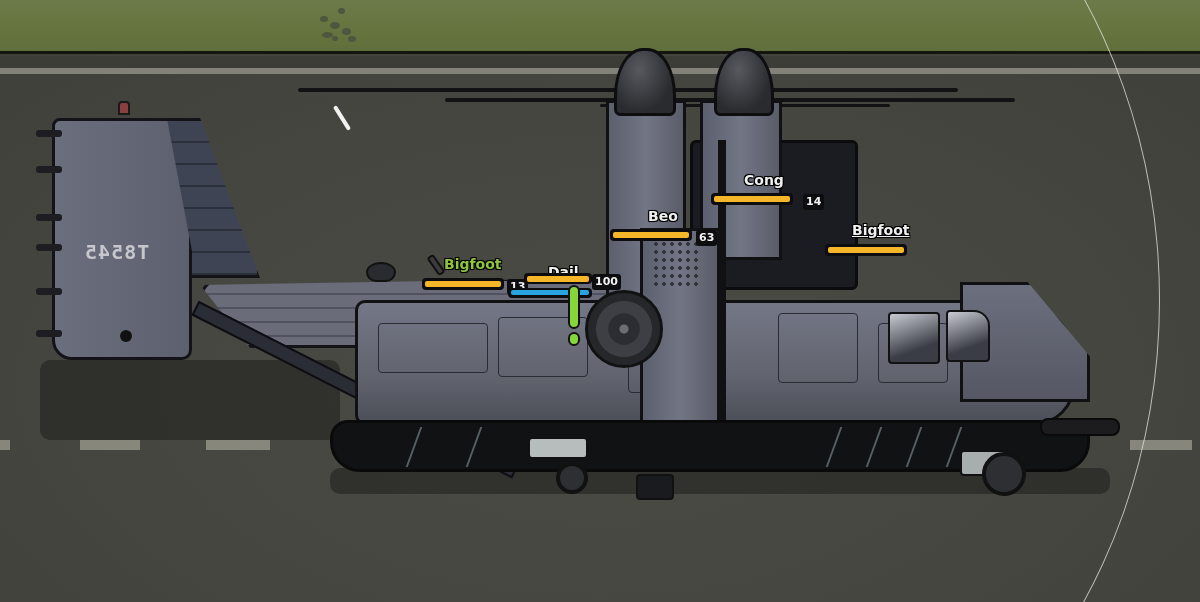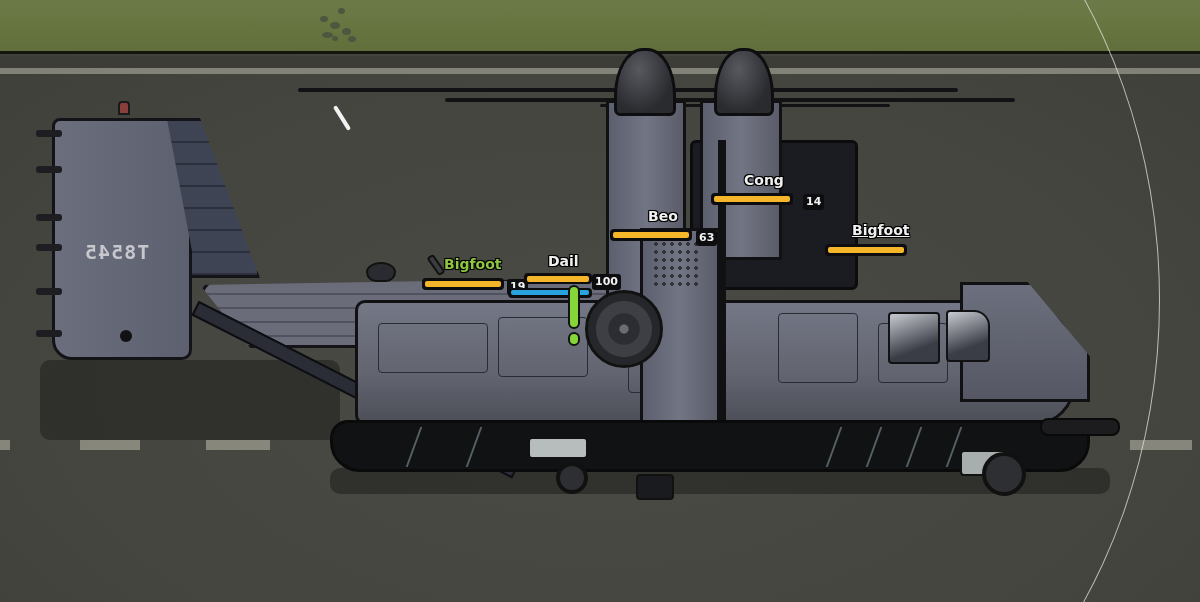--- a/index.html
+++ b/index.html
@@ -229,25 +229,25 @@
 
   <div class="range-arc"></div>
   <div class="cursor-tick"></div>
 
   <div class="pawn">
     <div class="weapon-icon" style="left:432px;top:254px;"></div>
     <div class="pawn-name drafted" style="left:444px;top:256px;">Bigfoot</div>
     <div class="bar-frame" style="left:422px;top:278px;width:82px;">
       <div class="bar-fill" style="width:100%;background:#f5b629;"></div>
     </div>
-    <div class="bar-value" style="left:507px;top:279px;">19</div>
-  </div>
-
-  <div class="pawn">
-    <div class="pawn-name" style="left:548px;top:253px;">Dail</div>
+    <div class="bar-value" style="left:507px;top:279px;">13</div>
+  </div>
+
+  <div class="pawn">
+    <div class="pawn-name" style="left:548px;top:264px;">Dail</div>
     <div class="bar-frame" style="left:524px;top:273px;width:68px;padding:3px 3px 2px;">
       <div class="bar-fill" style="width:100%;background:#f5b629;"></div>
     </div>
     <div class="bar-frame" style="left:508px;top:288px;width:84px;padding:2px 3px 3px;">
       <div class="bar-fill" style="width:100%;background:#29a3e0;height:5px;"></div>
     </div>
     <div class="bar-value" style="left:592px;top:274px;">100</div>
     <div class="exclaim-bar" style="left:568px;top:285px;height:44px;background:#86d63a;"></div>
     <div class="exclaim-bar" style="left:568px;top:332px;height:14px;background:#86d63a;"></div>
   </div>

